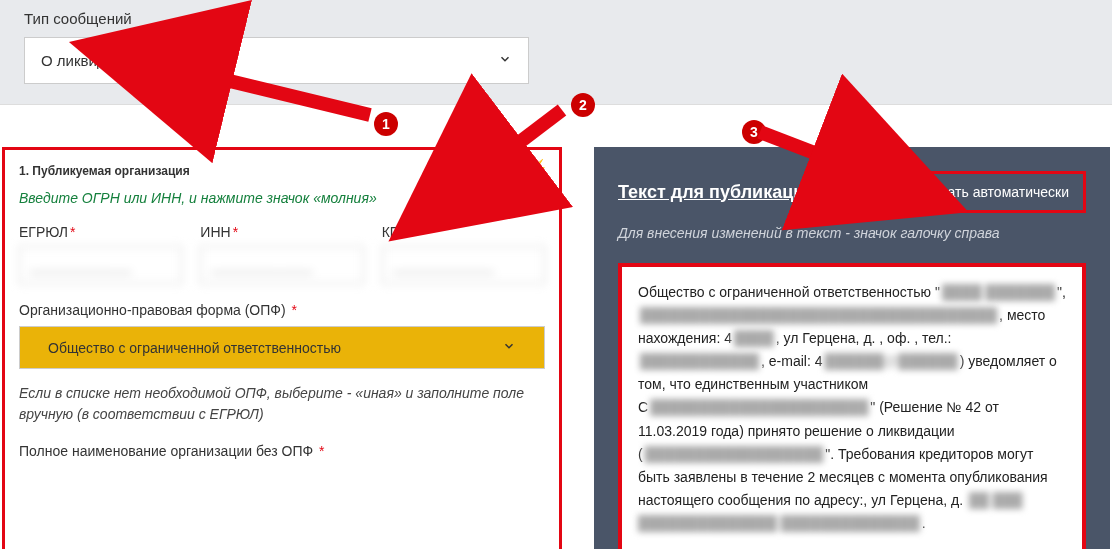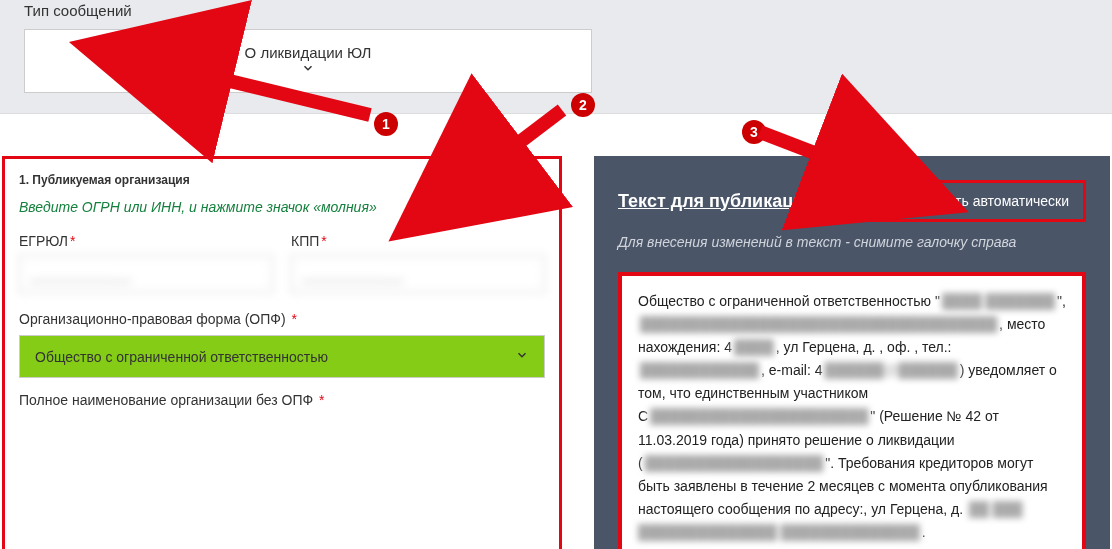--- a/index.html
+++ b/index.html
@@ -1,35 +1,35 @@
 <!DOCTYPE html>
 <html><head>
   <meta charset="utf-8">
   <style>
     * { box-sizing: border-box; margin: 0; padding: 0; }
     body { font-family: Arial, sans-serif; font-size: 14px; color: #333; background: #fff; }
     .wrap { width: 1112px; position: relative; }
-    .topbar { background: #e8eaed; padding: 2px 24px 20px; border-bottom: 1px solid #ddd; }
+    .topbar { background: #e8eaed; padding: 10px 24px 20px; border-bottom: 1px solid #ddd; }
     .topbar .label { font-size: 15px; margin-bottom: 10px; }
-    .sel { position: relative; width: 568px; background: #fff; border: 1px solid #ccc; padding: 14px 16px; cursor: pointer; display: flex; justify-content: space-between; align-items: center; flex-direction: column; }
+    .sel { position: relative; width: 505px; background: #fff; border: 1px solid #ccc; padding: 14px 16px; cursor: pointer; display: flex; justify-content: space-between; align-items: center; }
     .sel-text { font-size: 15px; }
     .chev { width: 14px; height: 14px; }
     .cols { display: flex; gap: 32px; padding: 0 2px; margin-top: 42px; }
     .col-left { width: 560px; border: 3px solid #e30613; padding: 14px 14px 18px; position: relative; background: #fff; }
     .h1 { font-size: 12px; font-weight: bold; margin-bottom: 12px; }
     .bolt { position: absolute; top: 8px; right: 10px; color: #e30613; font-size: 18px; font-weight: bold; }
     .hint { font-style: italic; color: #15803d; margin-bottom: 18px; }
     .row3 { display: flex; gap: 18px; margin-bottom: 18px; }
     .fld { flex: 1; }
     .fld .lbl { margin-bottom: 6px; font-size: 14px; }
     .req { color: #e30613; margin-left: 2px; }
     .inp { width: 100%; border: 1px solid #ccc; padding: 10px; font-size: 14px; background: #fff; color: #888; }
     .blur { filter: blur(4px); color: #999; }
     .lbl2 { margin-bottom: 8px; margin-top: 6px; }
-    .sel2 { position: relative; width: 100%; border: 1px solid #ccc; background: #84cc16; padding: 12px 15px; display: flex; justify-content: space-between; align-items: center; cursor: pointer; margin-bottom: 14px; }
+    .sel2 { position: relative; width: 100%; border: 1px solid #ccc; background: #eab308; padding: 12px 28px; display: flex; justify-content: space-between; align-items: center; cursor: pointer; margin-bottom: 14px; }
     .hint2 { font-style: italic; color: #444; line-height: 1.5; margin-bottom: 18px; }
     .col-right { flex: 1; background: #4a5568; color: #fff; padding: 24px 24px; position: relative; }
     .right-head { display: flex; align-items: center; justify-content: space-between; margin-bottom: 12px; }
     .right-title { font-size: 18px; font-weight: bold; text-decoration: underline; }
     .auto-wrap { display: flex; align-items: center; gap: 8px; border: 3px solid #e30613; padding: 8px 14px; text-align: right; }
     .cb { width: 20px; height: 20px; background: #fff; border-radius: 2px; position: relative; display: inline-block; }
     .cb svg { position: absolute; top: 2px; left: 2px; }
     .auto-lbl { font-size: 14px; }
     .right-hint { font-style: italic; color: #d0d4db; margin-bottom: 22px; font-size: 14px; }
     .preview { background: #fff; color: #222; border: 4px solid #e30613; padding: 14px 16px; line-height: 1.65; font-size: 14px; overflow: hidden; }
@@ -57,49 +57,54 @@
     <div class="col-left">
       <div class="bolt">⚡</div>
       <div class="h1">1. Публикуемая организация</div>
       <div class="hint">Введите ОГРН или ИНН, и нажмите значок «молния»</div>
       <div class="row3">
         <div class="fld">
           <div class="lbl"><span>ЕГРЮЛ</span><span class="req">*</span></div>
           <input class="inp blur" value="_____________" style="">
         </div>
         <div class="fld">
+          <div class="lbl"><span>ИНН</span><span class="req">*</span></div>
+          <input class="inp blur" value="_____________" style="">
+        </div>
+        <div class="fld">
           <div class="lbl"><span>КПП</span><span class="req">*</span></div>
           <input class="inp blur" value="_____________" style="">
         </div>
       </div>
       <div class="lbl2"><span>Организационно-правовая форма (ОПФ)</span> <span class="req">*</span></div>
       <div class="sel2">
         <span>Общество с ограниченной ответственностью</span>
         <span>
           <svg class="chev" viewBox="0 0 24 24" fill="none" stroke="#333" stroke-width="2.5">
               <polyline points="6 9 12 15 18 9"></polyline>
             </svg>
         </span>
       </div>
+      <div class="hint2">Если в списке нет необходимой ОПФ, выберите - «иная» и заполните поле вручную (в соответствии с ЕГРЮЛ)</div>
       <div class="lbl2"><span>Полное наименование организации без ОПФ</span> <span class="req">*</span></div>
     </div>
 
     <div class="col-right">
       <div class="right-head">
         <div class="right-title">Текст для публикации</div>
         <div class="auto-wrap">
           <span class="cb">
             <svg width="16" height="16" viewBox="0 0 24 24" fill="none" stroke="#4a5568" stroke-width="4">
                 <polyline points="4 12 10 18 20 6"></polyline>
               </svg>
           </span>
           <span class="auto-lbl">Формировать автоматически</span>
         </div>
       </div>
-      <div class="right-hint">Для внесения изменений в текст - снимите галочку справа</div>
+      <div class="right-hint">Для внесения изменений в текст - значок галочку справа</div>
       <div class="preview">
         <span>Общество с ограниченной ответственностью "</span><span class="red-blur">████ ███████</span><span>", </span><span class="red-blur">████████████████████████████████████</span>, <span>место нахождения: 4</span><span class="red-blur">████</span><span>, ул Герцена, д.  , оф.    , тел.: </span><span class="red-blur">████████████</span><span>, e-mail: 4</span><span class="red-blur">██████@██████</span><span>) уведомляет о том, что единственным участником С</span><span class="red-blur">██████████████████████</span><span>" (Решение № 42 от 11.03.2019 года) принято решение о ликвидации (</span><span class="red-blur">██████████████████</span><span>". Требования кредиторов могут быть заявлены в течение 2 месяцев с момента опубликования настоящего сообщения по адресу:, ул Герцена, д. </span><span class="red-blur">██  ███  ██████████████  ██████████████</span><span>.</span>
       </div>
     </div>
   </div>
 
   <svg class="annot-layer" width="1112" height="549">
     <defs>
       <marker id="ah" markerWidth="12" markerHeight="12" refX="2" refY="6" orient="auto">
         <path d="M0,0 L12,6 L0,12 Z" fill="#e30613"></path>

